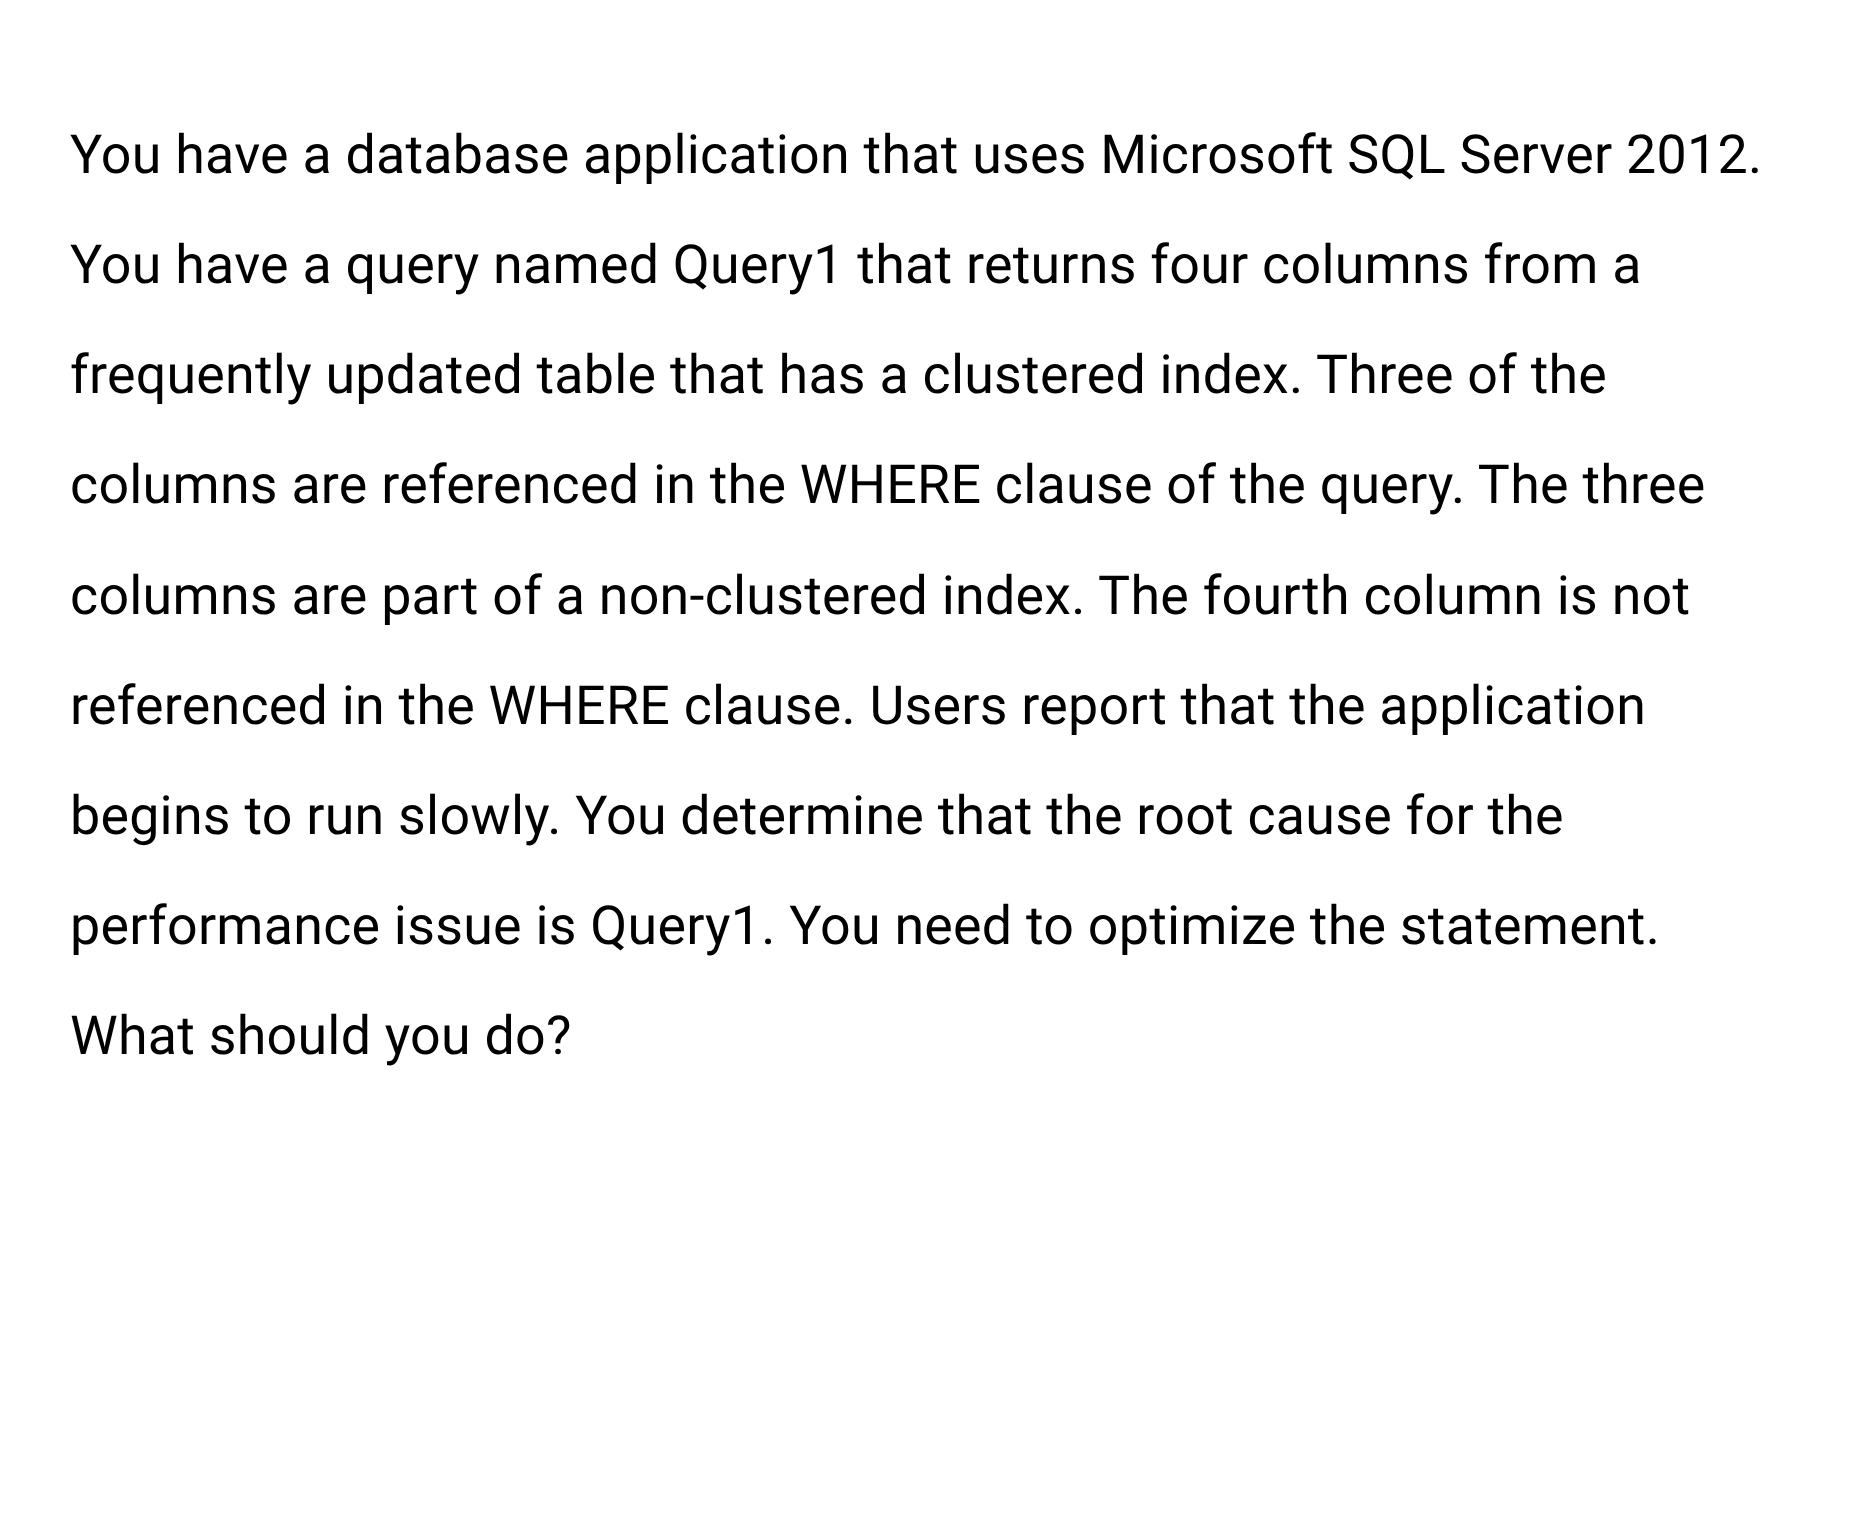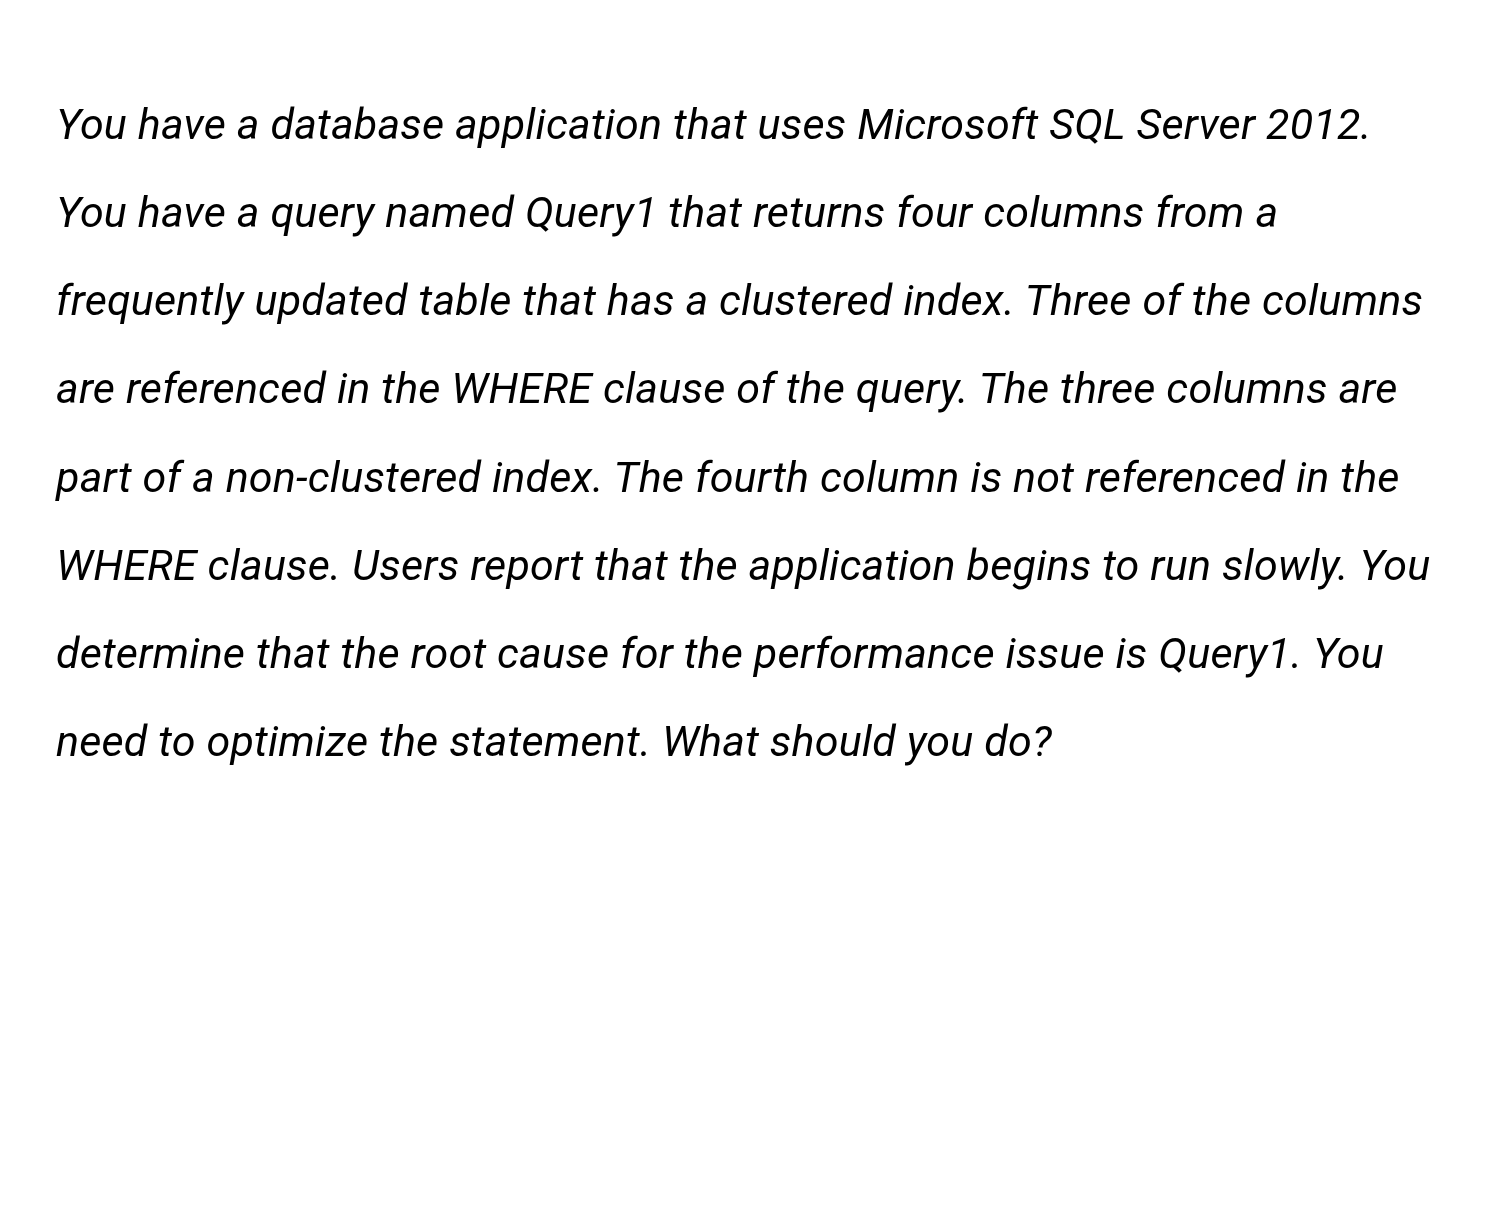--- a/index.html
+++ b/index.html
@@ -9,21 +9,20 @@
     }
     html, body {
       width: 1500px;
       height: 1216px;
       background: #ffffff;
       font-family: -apple-system, BlinkMacSystemFont, "Segoe UI", Roboto, "Helvetica Neue", Arial, sans-serif;
       overflow: hidden;
     }
     .container {
       padding: 80px 64px 0 56px;
-      font-style: italic;
     }
     .question-text {
       font-size: 43px;
       line-height: 2.05;
       color: #000000;
       font-weight: 400;
       letter-spacing: 0.2px;
     }
   </style>
 </head>

